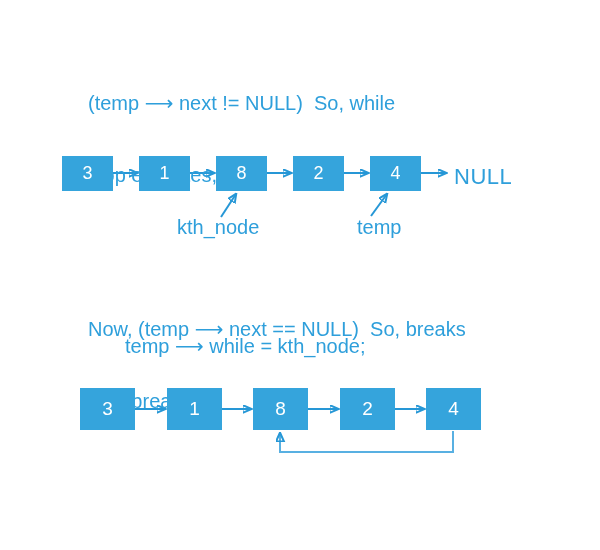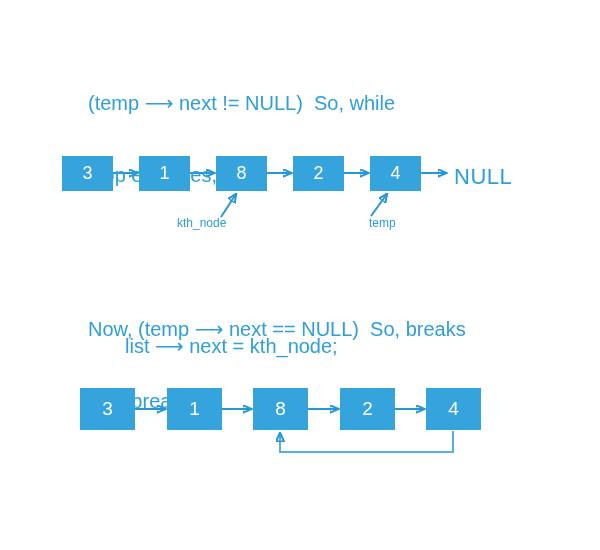--- a/index.html
+++ b/index.html
@@ -17,21 +17,21 @@
   .footer { position:absolute; font-size:20px; white-space:pre; }
   .node {
     position:absolute;
     background:#35a4dc;
     color:#ffffff;
     display:flex; align-items:center; justify-content:center;
     text-align:center;
   }
   .n-l1 { top:156px; width:51px; height:35px; font-size:18px; }
   .n-l2 { top:388px; width:55px; height:42px; font-size:19px; }
-  .plabel { position:absolute; font-size:12px; }
+  .plabel { position:absolute; font-size:20px; }
   .null-label { position:absolute; font-size:22px; letter-spacing:0.5px; }
   svg.connectors { position:absolute; left:0; top:0; }
   svg.connectors line, svg.connectors path { stroke:#2697d6; stroke-width:2; fill:none; }
   svg.connectors path.back-edge { stroke:#58b0e2; }
 </style>
 </head>
 <body>
 
 <div class="canvas">
 
@@ -65,27 +65,27 @@
     <span>loop executes,</span>
   </div>
 
   <div class="node n-l1" style="left:62px;">3</div>
   <div class="node n-l1" style="left:139px;">1</div>
   <div class="node n-l1" style="left:216px;">8</div>
   <div class="node n-l1" style="left:293px;">2</div>
   <div class="node n-l1" style="left:370px;">4</div>
   <div class="null-label" style="left:454px; top:164px;">NULL</div>
   <div class="plabel" style="left:177px; top:216px;">kth_node</div>
-  <div class="plabel" style="left:357px; top:216px;margin-left:12px;">temp</div>
+  <div class="plabel" style="left:357px; top:216px;">temp</div>
 
   <div class="tb" style="left:88px; top:269px;">
     <span>Now, (temp ⟶ next == NULL)  So, breaks</span>
     <span>loop breaks.</span>
   </div>
-  <div class="code" style="left:125px; top:334px;">list ⟶ next = kth_node;</div>
+  <div class="code" style="left:125px; top:334px;">temp ⟶ while = kth_node;</div>
 
   <div class="node n-l2" style="left:80px;">3</div>
   <div class="node n-l2" style="left:167px;">1</div>
   <div class="node n-l2" style="left:253px;">8</div>
   <div class="node n-l2" style="left:340px;">2</div>
   <div class="node n-l2" style="left:426px;">4</div>
 
 
 </div>
 

